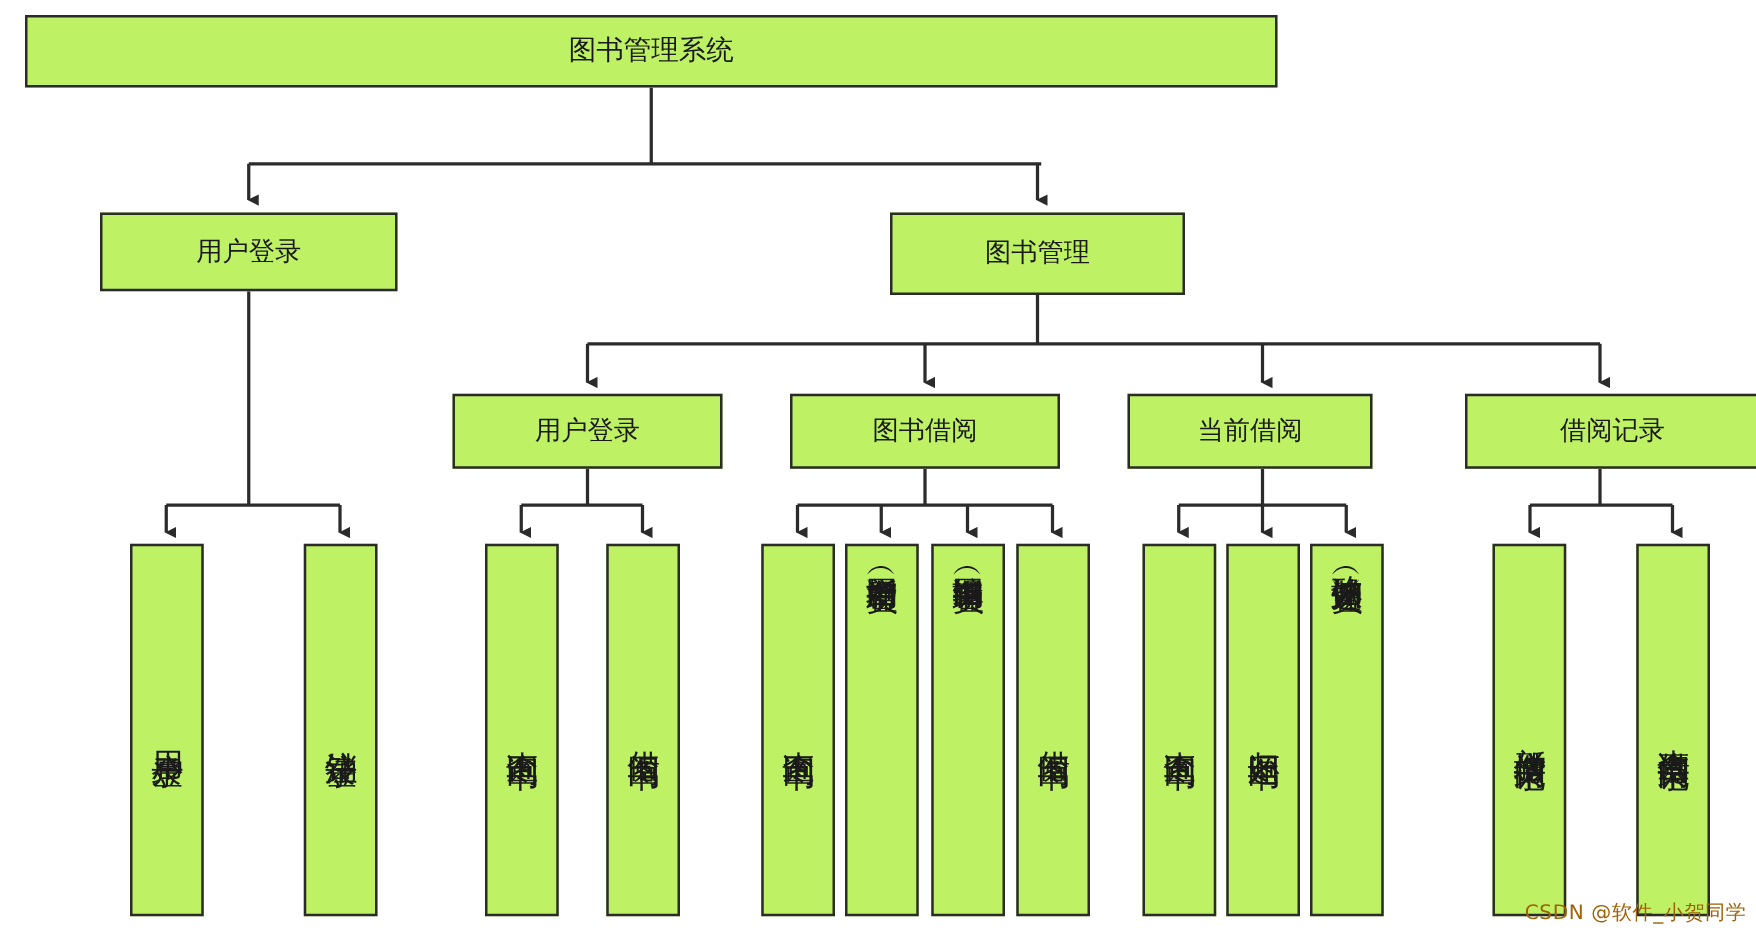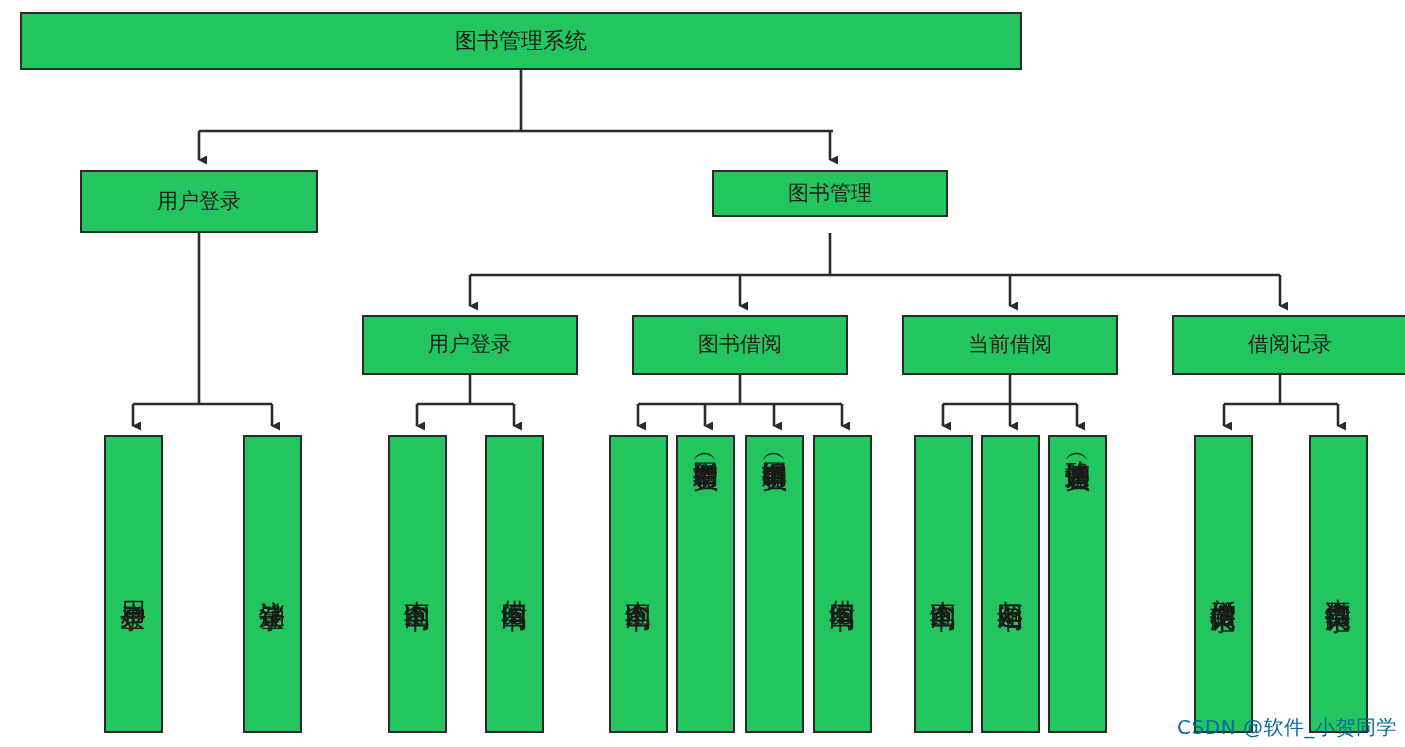--- a/index.html
+++ b/index.html
@@ -10,21 +10,21 @@
     font-family:"DejaVu Sans","Liberation Sans",sans-serif;
     overflow:hidden;
     position:relative;
   }
   #diagram{
     position:absolute;left:0;top:0;width:1405px;height:747px;
   }
   .node{
     position:absolute;
     box-sizing:border-box;
-    background:#22c55e;
+    background:#bef264;
     border:2px solid #2b2b2b;
     display:flex;
     align-items:center;
     justify-content:center;
     color:#1a1a1a;
     z-index:3;
   }
   .node .lbl{
     display:block;
     line-height:1.12;
@@ -46,22 +46,22 @@
     font-size:26px;
     letter-spacing:2px;
     line-height:1;
   }
   .node.v.tall .lbl{font-size:25px;letter-spacing:1px;}
   .node.v.center{align-items:center;padding-top:0;}
   #edges{position:absolute;left:0;top:0;width:1405px;height:747px;z-index:1;}
   #watermark{
     position:absolute;
     right:8px;bottom:6px;
-    font-size:20px;
-    color:#0369a1;
+    font-size:16px;
+    color:#a16207;
     letter-spacing:0.5px;
     z-index:5;
     white-space:pre;
     font-family:"DejaVu Sans","Liberation Sans",sans-serif;
   }
 </style>
 </head>
 <body>
 
 <div id="diagram">
@@ -116,31 +116,31 @@
     </g>
   </svg>
 
   <div class="node h root" style="left:20px;top:12px;width:1002px;height:58px;">
     <span class="lbl">图书管理系统</span>
   </div>
 
   <div class="node h" style="left:80px;top:170px;width:238px;height:63px;">
     <span class="lbl">用户登录</span>
   </div>
-  <div class="node h" style="left:712px;top:170px;width:236px;height:47px;">
+  <div class="node h" style="left:712px;top:170px;width:236px;height:66px;">
     <span class="lbl">图书管理</span>
   </div>
 
   <div class="node h" style="left:362px;top:315px;width:216px;height:60px;">
     <span class="lbl">用户登录</span>
   </div>
   <div class="node h" style="left:632px;top:315px;width:216px;height:60px;">
     <span class="lbl">图书借阅</span>
   </div>
-  <div class="node h" style="left:902px;top:315px;width:216px;height:60px;">
+  <div class="node h" style="left:902px;top:315px;width:196px;height:60px;">
     <span class="lbl">当前借阅</span>
   </div>
   <div class="node h" style="left:1172px;top:315px;width:236px;height:60px;">
     <span class="lbl">借阅记录</span>
   </div>
 
   <div class="node v center" style="left:104px;top:435px;width:59px;height:298px;">
     <span class="lbl">用户登录</span>
   </div>
   <div class="node v center" style="left:243px;top:435px;width:59px;height:298px;">

